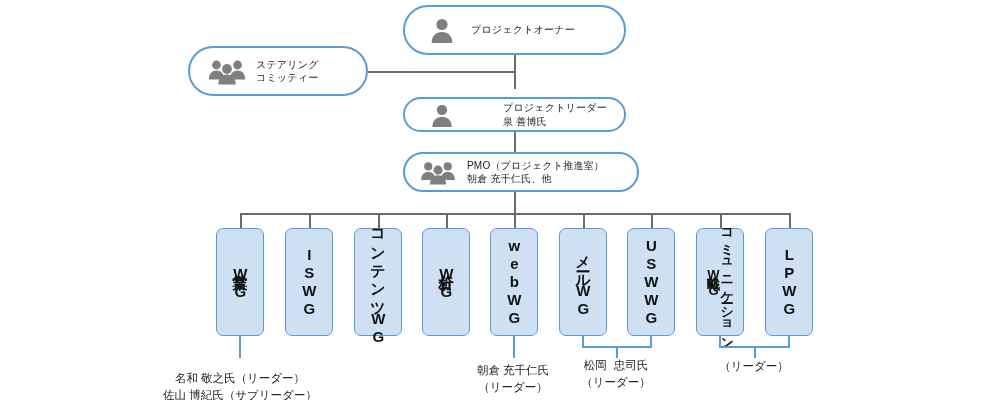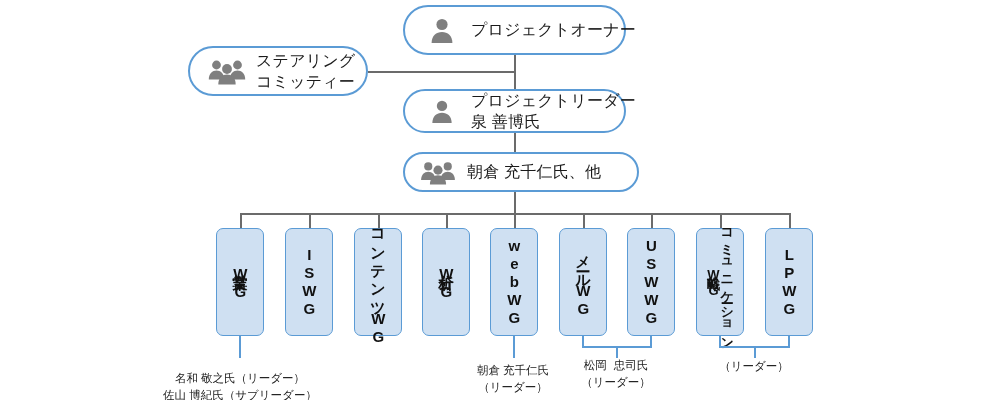--- a/index.html
+++ b/index.html
@@ -57,21 +57,21 @@
     align-items: center;
     justify-content: center;
   }
   .node .labels {
     display: flex;
     flex-direction: column;
     justify-content: center;
     line-height: 1.32;
   }
   .node .labels span {
-    font-size: 16px;
+    font-size: 10px;
     white-space: nowrap;
     letter-spacing: .2px;
   }
 
   
   .wg {
     position: absolute;
     box-sizing: border-box;
     background: #cfe0f2;
     border: 1.5px solid #5b9bd5;
@@ -156,21 +156,21 @@
         <circle cx="20" cy="12" r="4.9" fill="#7f7f7f"></circle>
         <path d="M11.3 27.5 C11.3 20.9 15.3 17.6 20 17.6 C24.7 17.6 28.7 20.9 28.7 27.5 Z" fill="#7f7f7f"></path>
       </svg>
     </span>
     <span class="labels">
       <span>ステアリング</span>
       <span>コミッティー</span>
     </span>
   </div>
 
-  <div class="node" style="left:403px; top:89px; width:223px; height:44px;">
+  <div class="node" style="left:403px; top:97px; width:223px; height:35px;gap:32px;">
     <span class="icon">
       <svg width="26" height="26" viewBox="0 0 28 28" aria-hidden="true">
         <circle cx="14" cy="8.5" r="5.6" fill="#7f7f7f"></circle>
         <path d="M3.6 27 C3.6 19.6 8.3 15.9 14 15.9 C19.7 15.9 24.4 19.6 24.4 27 Z" fill="#7f7f7f"></path>
       </svg>
     </span>
     <span class="labels">
       <span>プロジェクトリーダー</span>
       <span>泉 善博氏</span>
     </span>
@@ -181,20 +181,21 @@
       <svg width="40" height="26" viewBox="0 0 40 28" aria-hidden="true">
         <circle cx="9.5" cy="8" r="4.4" fill="#7f7f7f"></circle>
         <path d="M1.8 22.5 C1.8 16.6 5.4 13.6 9.5 13.6 C13.6 13.6 17.2 16.6 17.2 22.5 Z" fill="#7f7f7f"></path>
         <circle cx="30.5" cy="8" r="4.4" fill="#7f7f7f"></circle>
         <path d="M22.8 22.5 C22.8 16.6 26.4 13.6 30.5 13.6 C34.6 13.6 38.2 16.6 38.2 22.5 Z" fill="#7f7f7f"></path>
         <circle cx="20" cy="12" r="4.9" fill="#7f7f7f"></circle>
         <path d="M11.3 27.5 C11.3 20.9 15.3 17.6 20 17.6 C24.7 17.6 28.7 20.9 28.7 27.5 Z" fill="#7f7f7f"></path>
       </svg>
     </span>
     <span class="labels">
+      <span>PMO（プロジェクト推進室）</span>
       <span>朝倉 充千仁氏、他</span>
     </span>
   </div>
 
   <div class="wg" style="left:216px; top:228px; width:48px; height:108px;">
     <span class="wgtext">営業WG</span>
   </div>
   <div class="wg" style="left:285px; top:228px; width:48px; height:108px;">
     <span class="wgtext">ISWG</span>
   </div>

